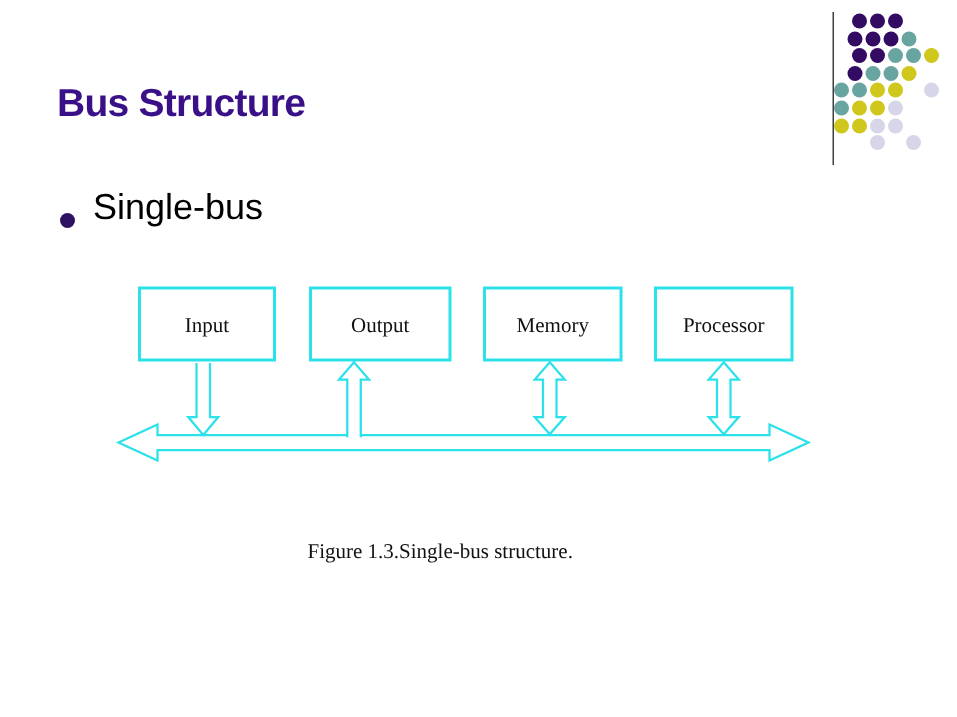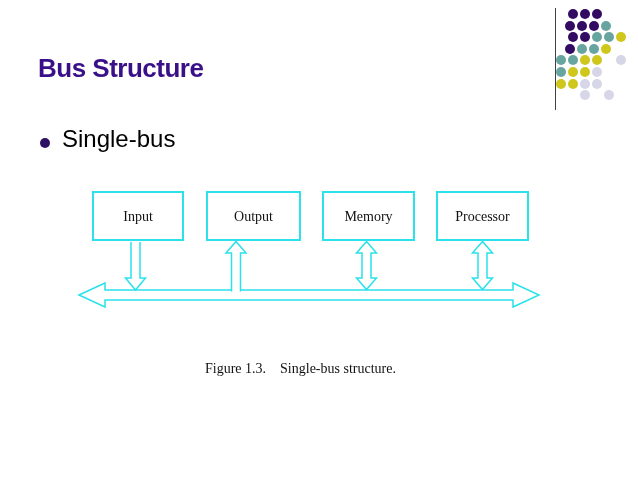--- a/index.html
+++ b/index.html
@@ -16,21 +16,21 @@
     font-size:26px;
     font-weight:bold;
     letter-spacing:-0.5px;
     color:var(--c-title);
     line-height:1;
   }
   .bullet-row {
     position:absolute;
     left:40px; top:126px;
     display:flex;
-    align-items:center;
+    align-items:flex-end;
   }
   .bullet-marker {
     width:10px; height:10px;
     border-radius:50%;
     background:var(--c-bullet);
     margin-top:8px;
     margin-right:12px;
   }
   .bullet-label {
     font-size:24px;
@@ -70,21 +70,21 @@
     fill:#111111;
   }
   .caption {
     position:absolute;
     left:205px; top:361px;
     font-family:"Liberation Serif", serif;
     font-size:14px;
     color:#111111;
     white-space:nowrap;
   }
-  .caption .fig { margin-right:14px; }
+  .caption .fig { }
 </style>
 </head>
 <body>
 
 <div class="deco-line"></div>
 <div class="deco-dots">
     <div class="dot" style="left: 12px; top: 0px; background: rgb(51, 11, 99);"></div>
     <div class="dot" style="left: 24px; top: 0px; background: rgb(51, 11, 99);"></div>
     <div class="dot" style="left: 36px; top: 0px; background: rgb(51, 11, 99);"></div>
     <div class="dot" style="left: 9.5px; top: 11.6px; background: rgb(51, 11, 99);"></div>

